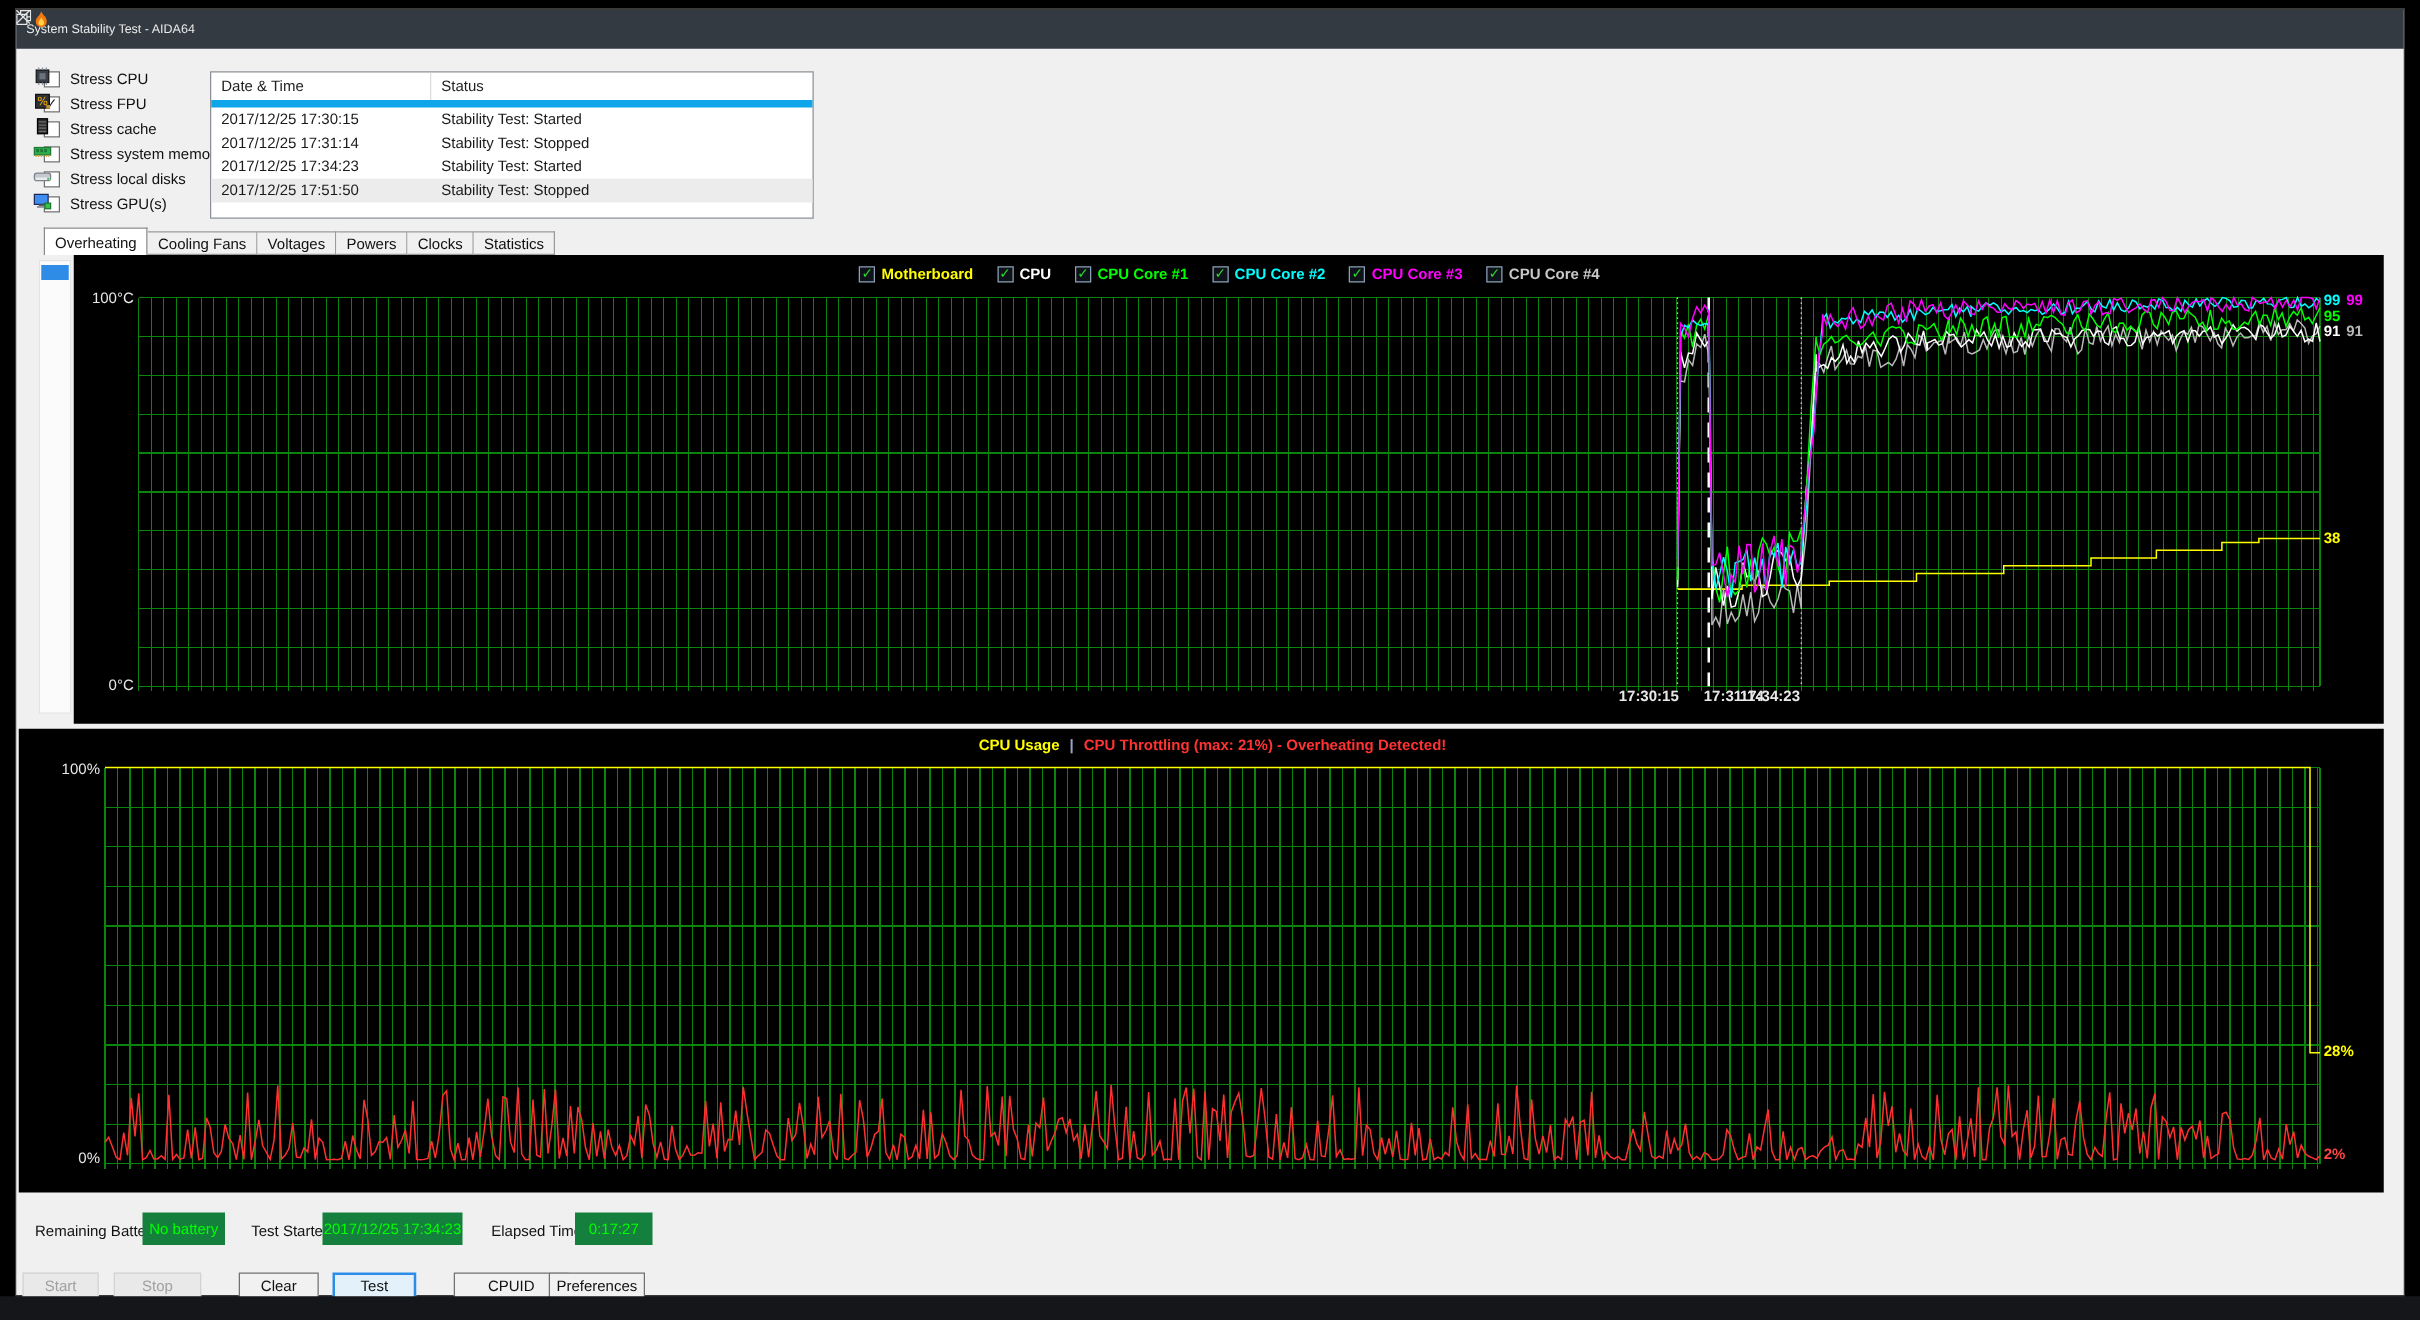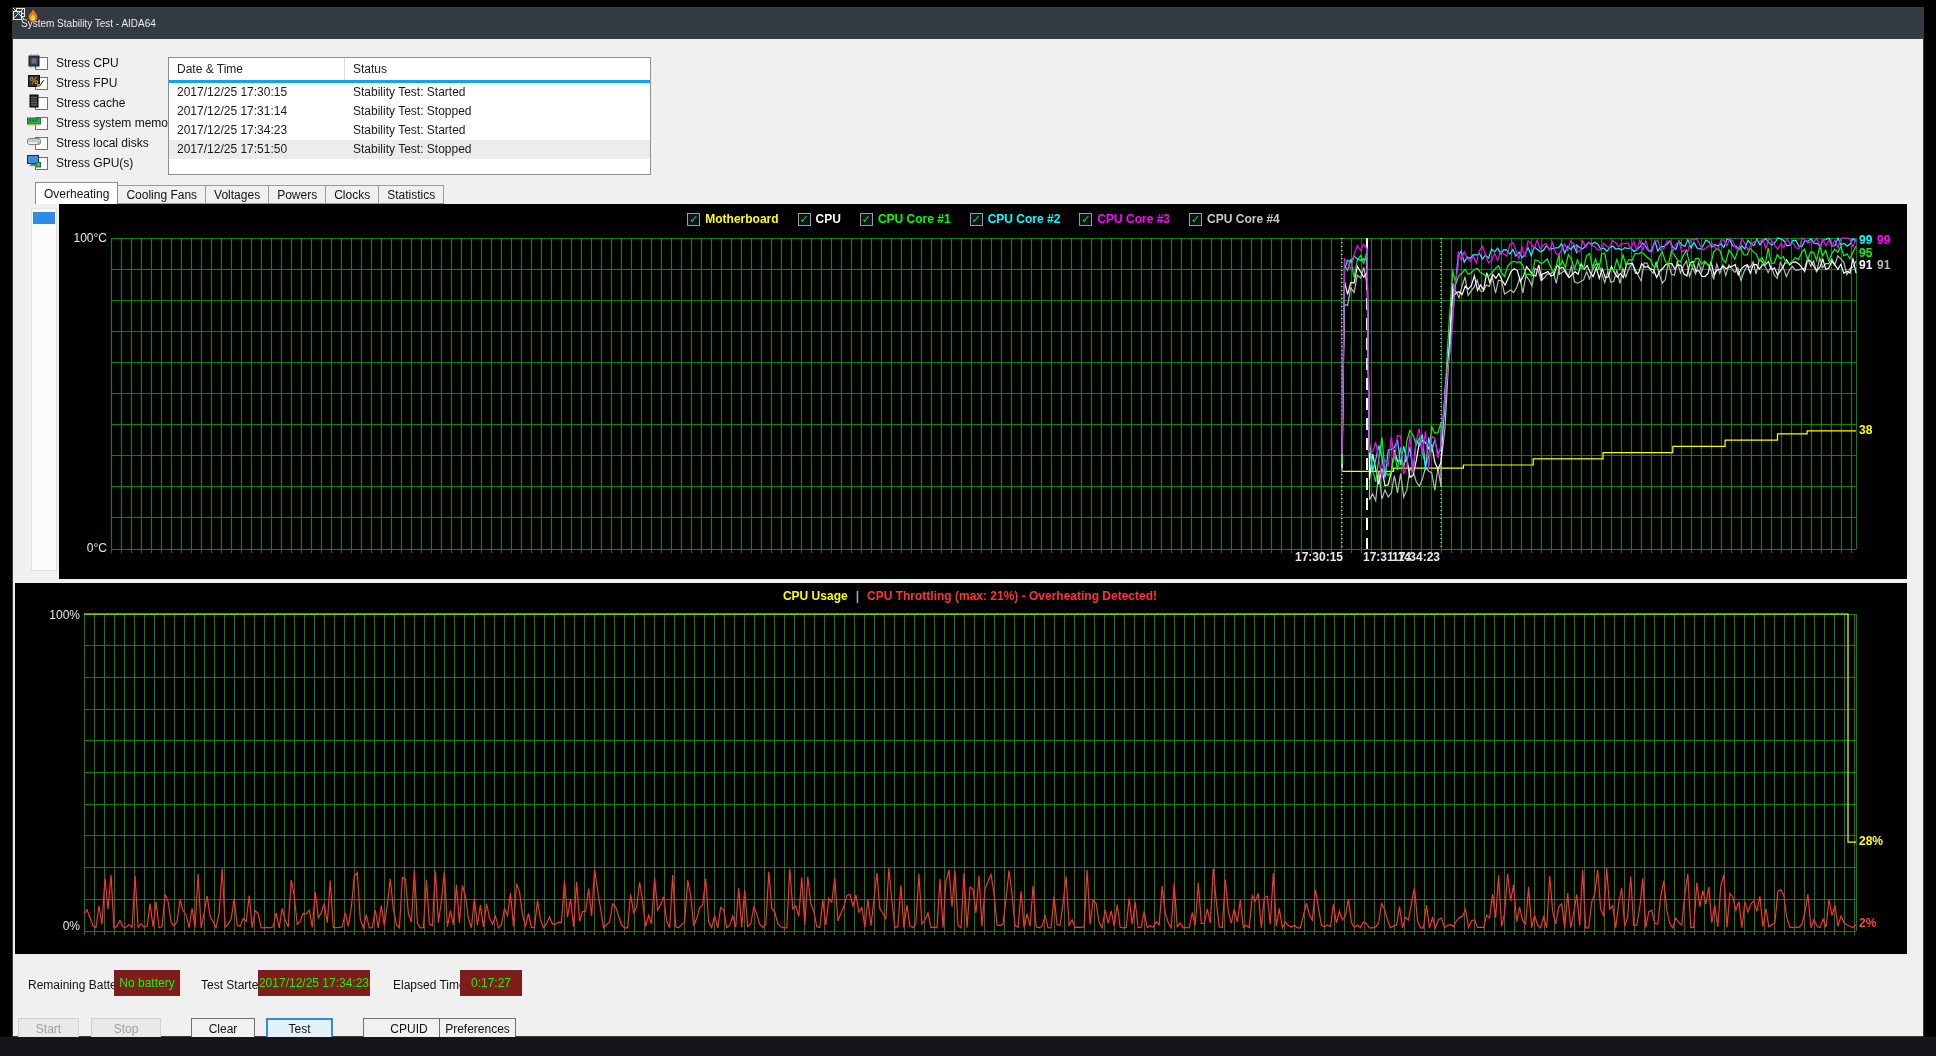--- a/index.html
+++ b/index.html
@@ -16,21 +16,21 @@
 
   
   .stress-row{position:absolute;left:13px;height:20px;display:flex;align-items:center;gap:6px;}
   .sicon{width:16px;height:16px;display:inline-block;}
   .win-cb{width:13px;height:13px;background:#fff;border:1px solid #707070;box-sizing:border-box;
           font-size:11px;line-height:11px;text-align:center;color:#1a1a1a;font-weight:bold;margin-left:9px;}
   .stress-label{font-size:12px;color:#111;margin-left:2px;}
 
   
   #log{position:absolute;left:155px;top:49px;width:483px;height:118px;background:#fff;border:1px solid #8a9095;box-sizing:border-box;font-size:12px;color:#1a1a1a;}
-  .log-head{display:flex;height:22px;line-height:22px;border-bottom:3px solid #0ea5e9;color:#222;}
+  .log-head{display:flex;height:22px;line-height:22px;border-bottom:6px solid #0ea5e9;color:#222;}
   .log-head .c1{border-right:1px solid #dcdcdc;}
   .c1{width:176px;padding-left:8px;box-sizing:border-box;}
   .c2{flex:1;padding-left:8px;}
   .log-row{display:flex;height:19px;line-height:19px;}
   .log-row.sel{background:#ececec;}
 
   
   #tabs{position:absolute;left:22px;top:174px;display:flex;align-items:flex-end;}
   .tab{height:19px;line-height:19px;padding:0 8px;font-size:12px;color:#111;background:#f0f0f0;
        border:1px solid #9a9a9a;border-left:none;box-sizing:border-box;}
@@ -54,21 +54,21 @@
   .lg-label{font-size:12px;font-weight:bold;}
 
   .axis-label{position:absolute;font-size:12px;color:#e8e8e8;white-space:nowrap;}
   .chart-label{position:absolute;font-size:12px;font-weight:bold;white-space:nowrap;}
 
   
   #usage-title{position:absolute;left:71px;top:581px;width:1772px;display:flex;justify-content:center;gap:8px;font-size:12px;font-weight:bold;}
 
   
   .stat-label{position:absolute;font-size:12px;color:#111;top:970px;}
-  .stat-box{position:absolute;top:962px;height:26px;background:#7f1d1d;color:#00ff00;font-size:12px;
+  .stat-box{position:absolute;top:962px;height:26px;background:#15803d;color:#00ff00;font-size:12px;
             display:flex;align-items:center;justify-content:center;box-sizing:border-box;}
 
   
   .btn{position:absolute;top:1010px;height:22px;font-size:12px;display:flex;align-items:center;justify-content:center;
        background:#f1f1f1;border:1px solid #707070;box-sizing:border-box;color:#111;}
   .btn.disabled{background:#e9e9e9;border-color:#d2d2d2;color:#a0a0a0;}
   .btn.default{background:#e3f1fb;border:2px solid #2f8ce6;}
 
   #taskbar-strip{position:absolute;left:0;top:1037px;width:1936px;height:19px;background:#15161a;}
   #overlay{position:absolute;left:0;top:0;width:1936px;height:1056px;pointer-events:none;z-index:5;}

